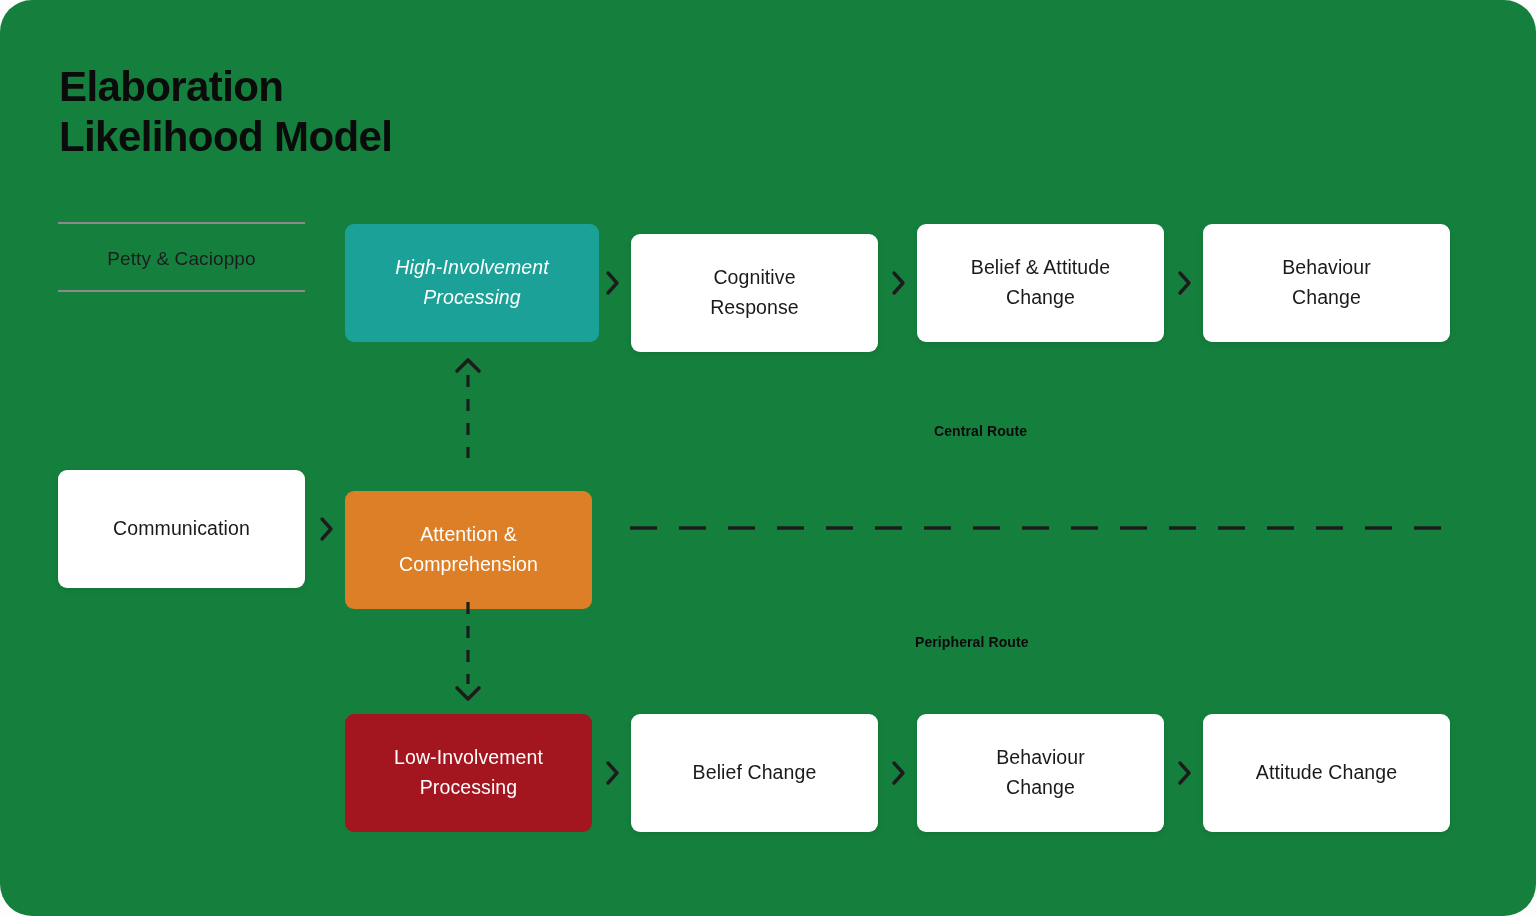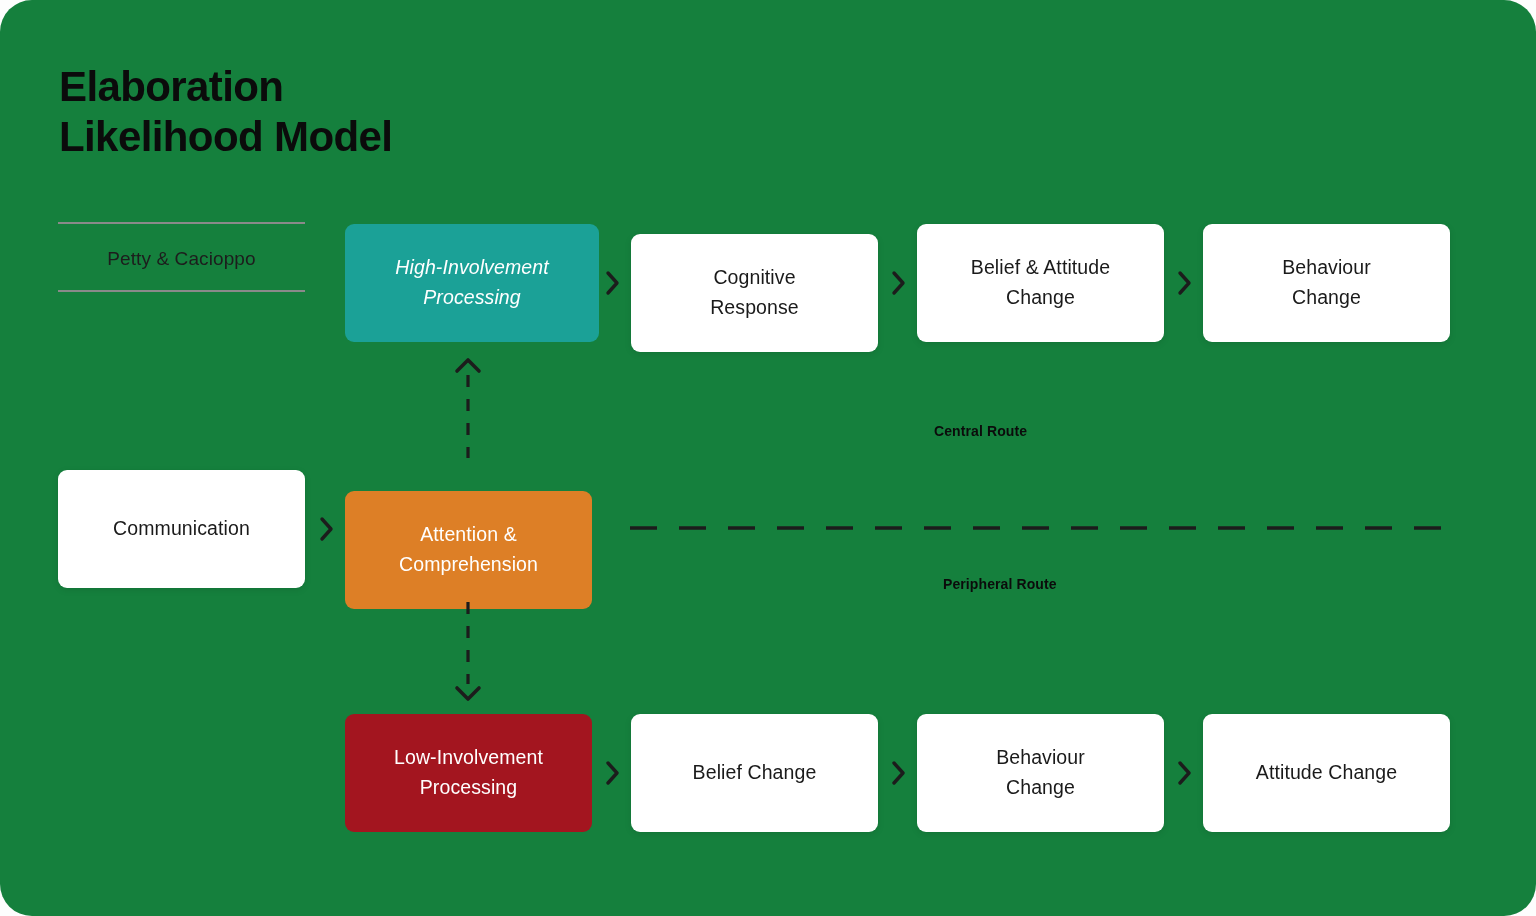--- a/index.html
+++ b/index.html
@@ -176,21 +176,21 @@
 Comprehension</div>
 
   <div class="route-divider" style="left:630px; top:526px; width:822px;">
     <svg width="822" height="4" viewBox="0 0 822 4" fill="none" preserveAspectRatio="none">
       <line x1="0" y1="2" x2="822" y2="2" stroke="#1c1c1c" stroke-width="3.6" stroke-dasharray="27 22" stroke-linecap="butt"></line>
     </svg>
   </div>
 
   <div class="route-label" style="left:934px; top:423px;">Central Route</div>
 
-  <div class="route-label" style="left:915px; top:576px;margin-left:28px;">Peripheral Route</div>
+  <div class="route-label" style="left:915px; top:634px;">Peripheral Route</div>
 
   <div class="vconn" style="left:451px; top:600px; height:105px;">
     <svg width="34" height="105" viewBox="0 0 34 105" fill="none">
       <line x1="17" y1="2" x2="17" y2="84" stroke="#1c1c1c" stroke-width="3.2" stroke-dasharray="12 12" stroke-linecap="butt"></line>
       <path d="M6 88 L17 99 L28 88" stroke="#1c1c1c" stroke-width="3.6" stroke-linecap="round" stroke-linejoin="round"></path>
     </svg>
   </div>
 
   <div class="box red" style="left:345px; top:714px; width:247px; height:118px;">Low-Involvement
 Processing</div>

